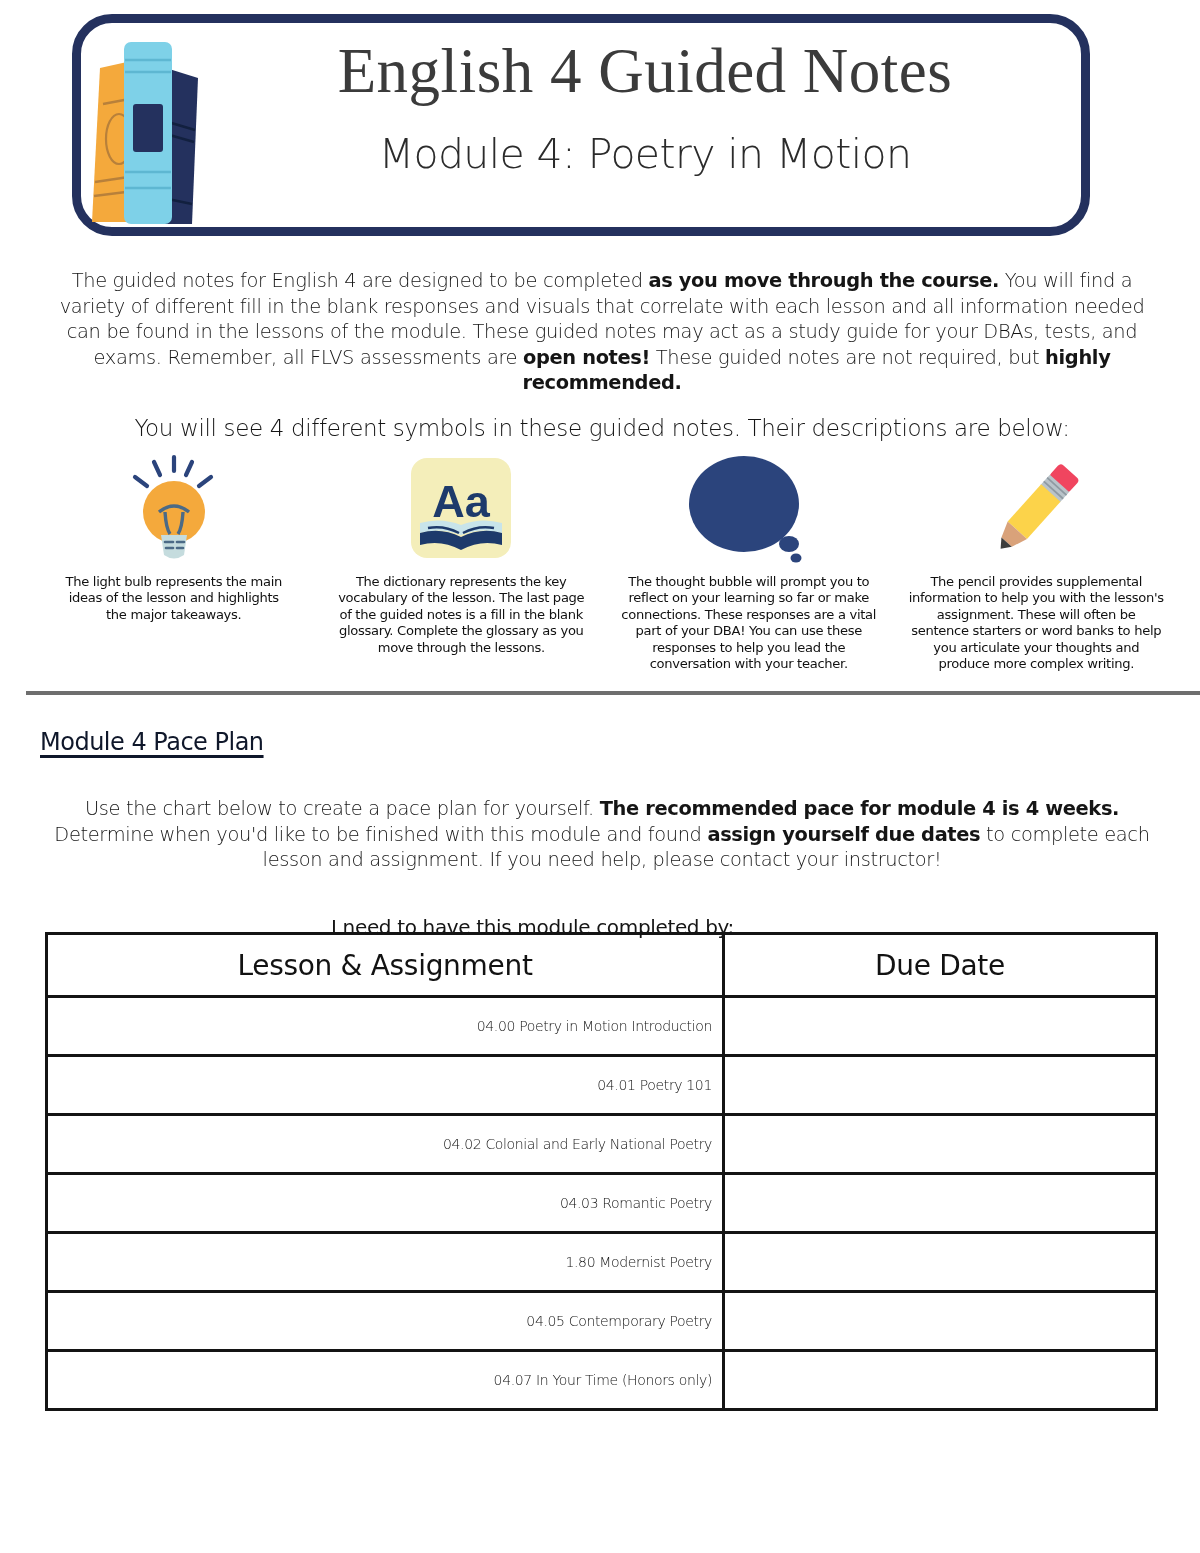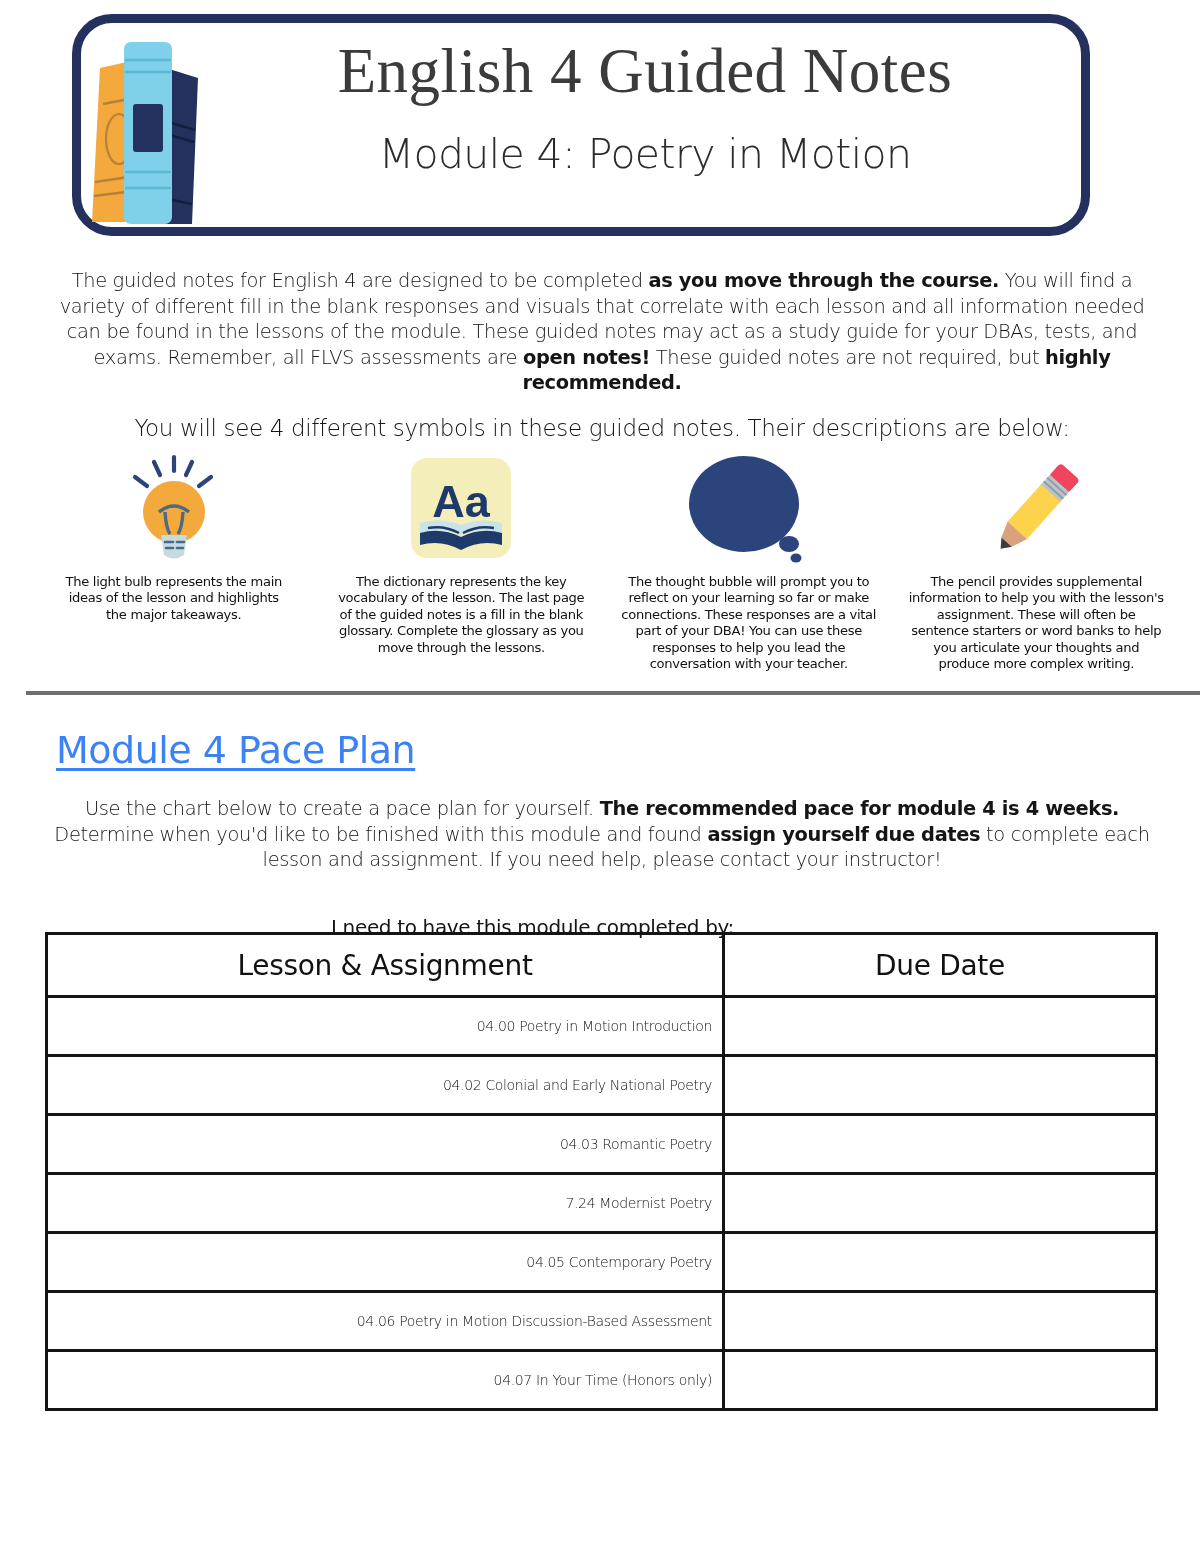--- a/index.html
+++ b/index.html
@@ -141,27 +141,27 @@
     left: 26px;
     top: 691px;
     width: 1174px;
     height: 4px;
     background: #6e6e6e;
   }
 
   
   .pace-heading {
     position: absolute;
-    left: 56px;
+    left: 40px;
     top: 728px;
     font-family: "DejaVu Sans", sans-serif;
-    font-size: 38px;
+    font-size: 24px;
     letter-spacing: -0.5px;
     font-weight: 400;
-    color: #3b82f6;
+    color: #0f172a;
     text-decoration: underline;
     text-decoration-thickness: 2.5px;
     text-underline-offset: 5px;
   }
   .pace-para {
     position: absolute;
     left: 52px;
     top: 796px;
     width: 1100px;
     text-align: center;
@@ -358,37 +358,37 @@
       <th>Lesson &amp; Assignment</th>
       <th>Due Date</th>
     </tr>
   </thead>
   <tbody>
     <tr>
       <td>04.00 Poetry in Motion Introduction</td>
       <td></td>
     </tr>
     <tr>
+      <td>04.01 Poetry 101</td>
+      <td></td>
+    </tr>
+    <tr>
       <td>04.02 Colonial and Early National Poetry</td>
       <td></td>
     </tr>
     <tr>
       <td>04.03 Romantic Poetry</td>
       <td></td>
     </tr>
     <tr>
-      <td>7.24 Modernist Poetry</td>
+      <td>1.80 Modernist Poetry</td>
       <td></td>
     </tr>
     <tr>
       <td>04.05 Contemporary Poetry</td>
-      <td></td>
-    </tr>
-    <tr>
-      <td>04.06 Poetry in Motion Discussion-Based Assessment</td>
       <td></td>
     </tr>
     <tr>
       <td>04.07 In Your Time (Honors only)</td>
       <td></td>
     </tr>
   </tbody>
 </table>
 
 </body></html>

